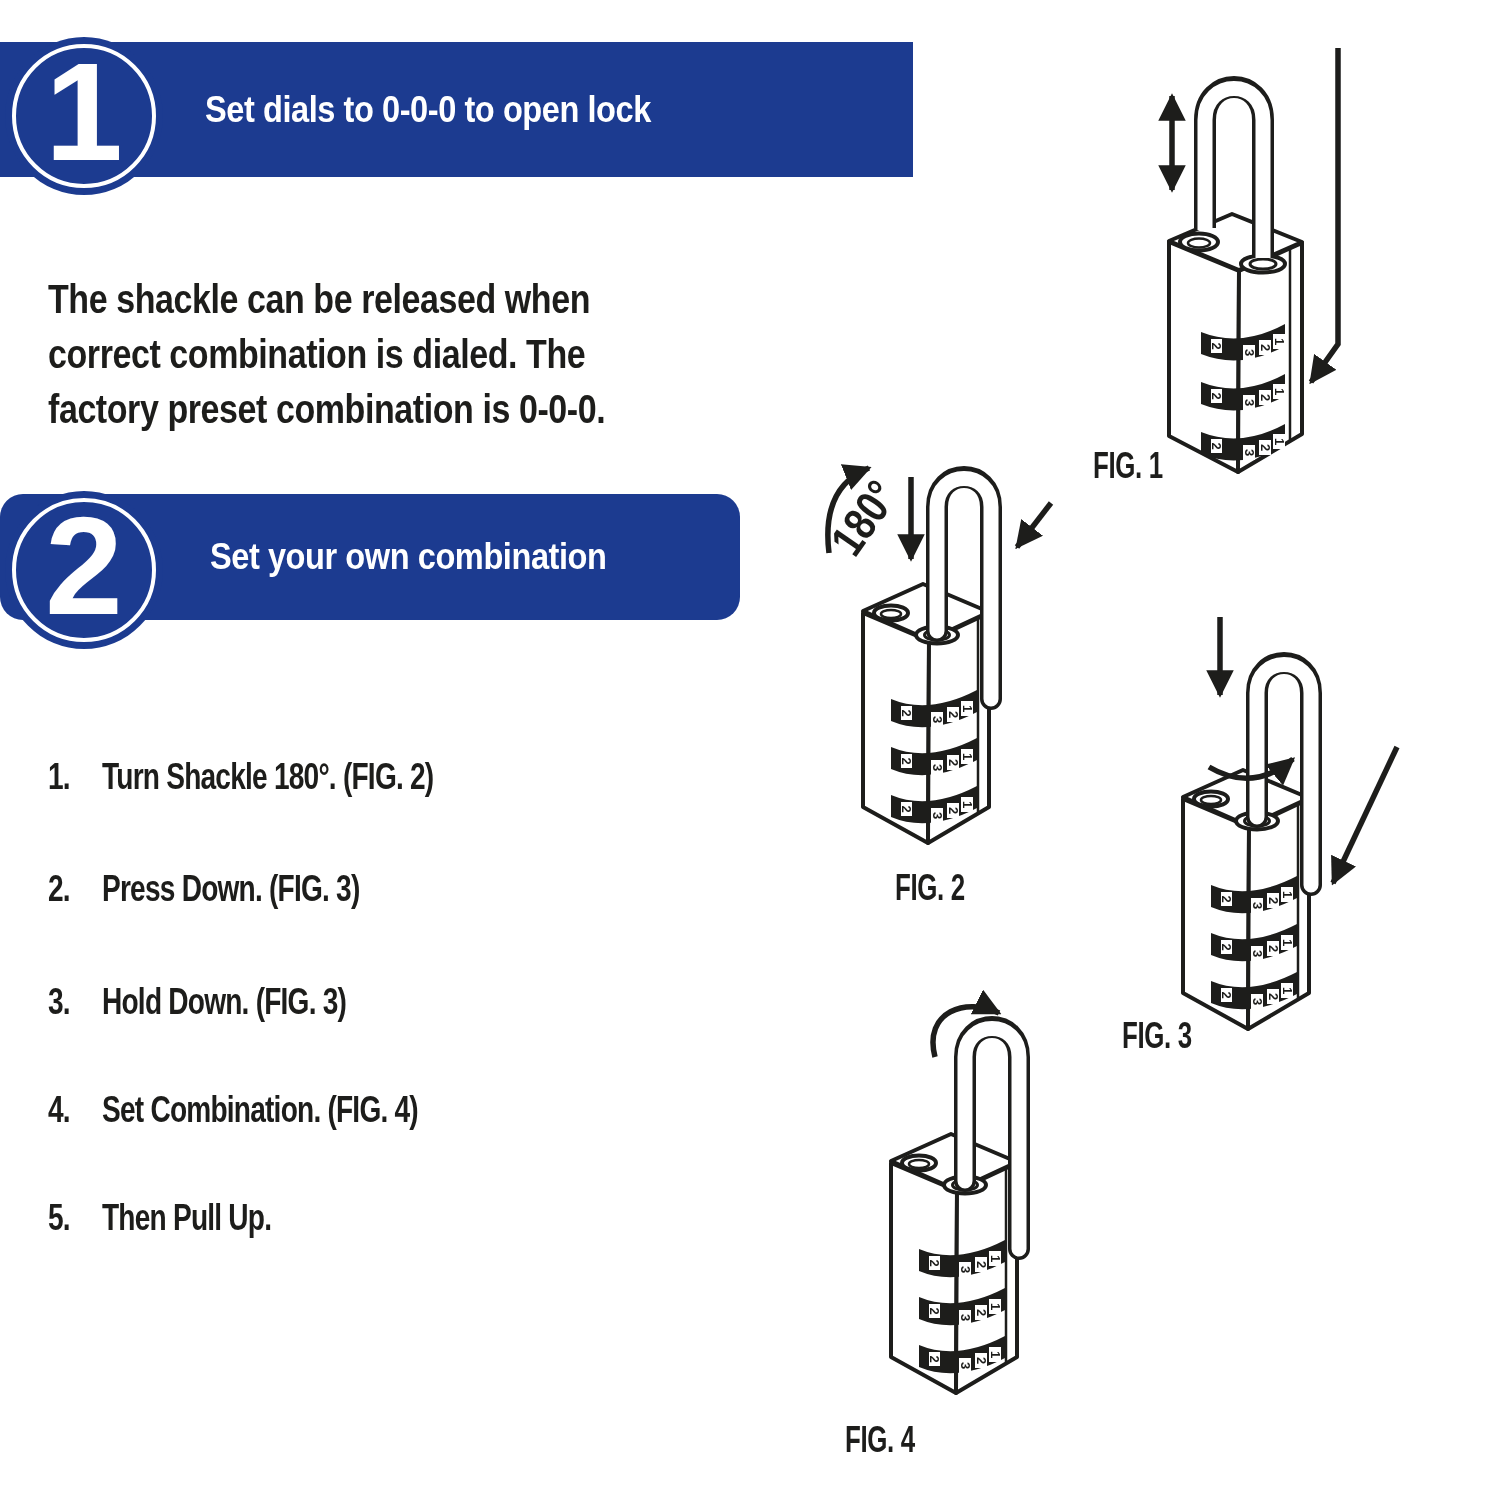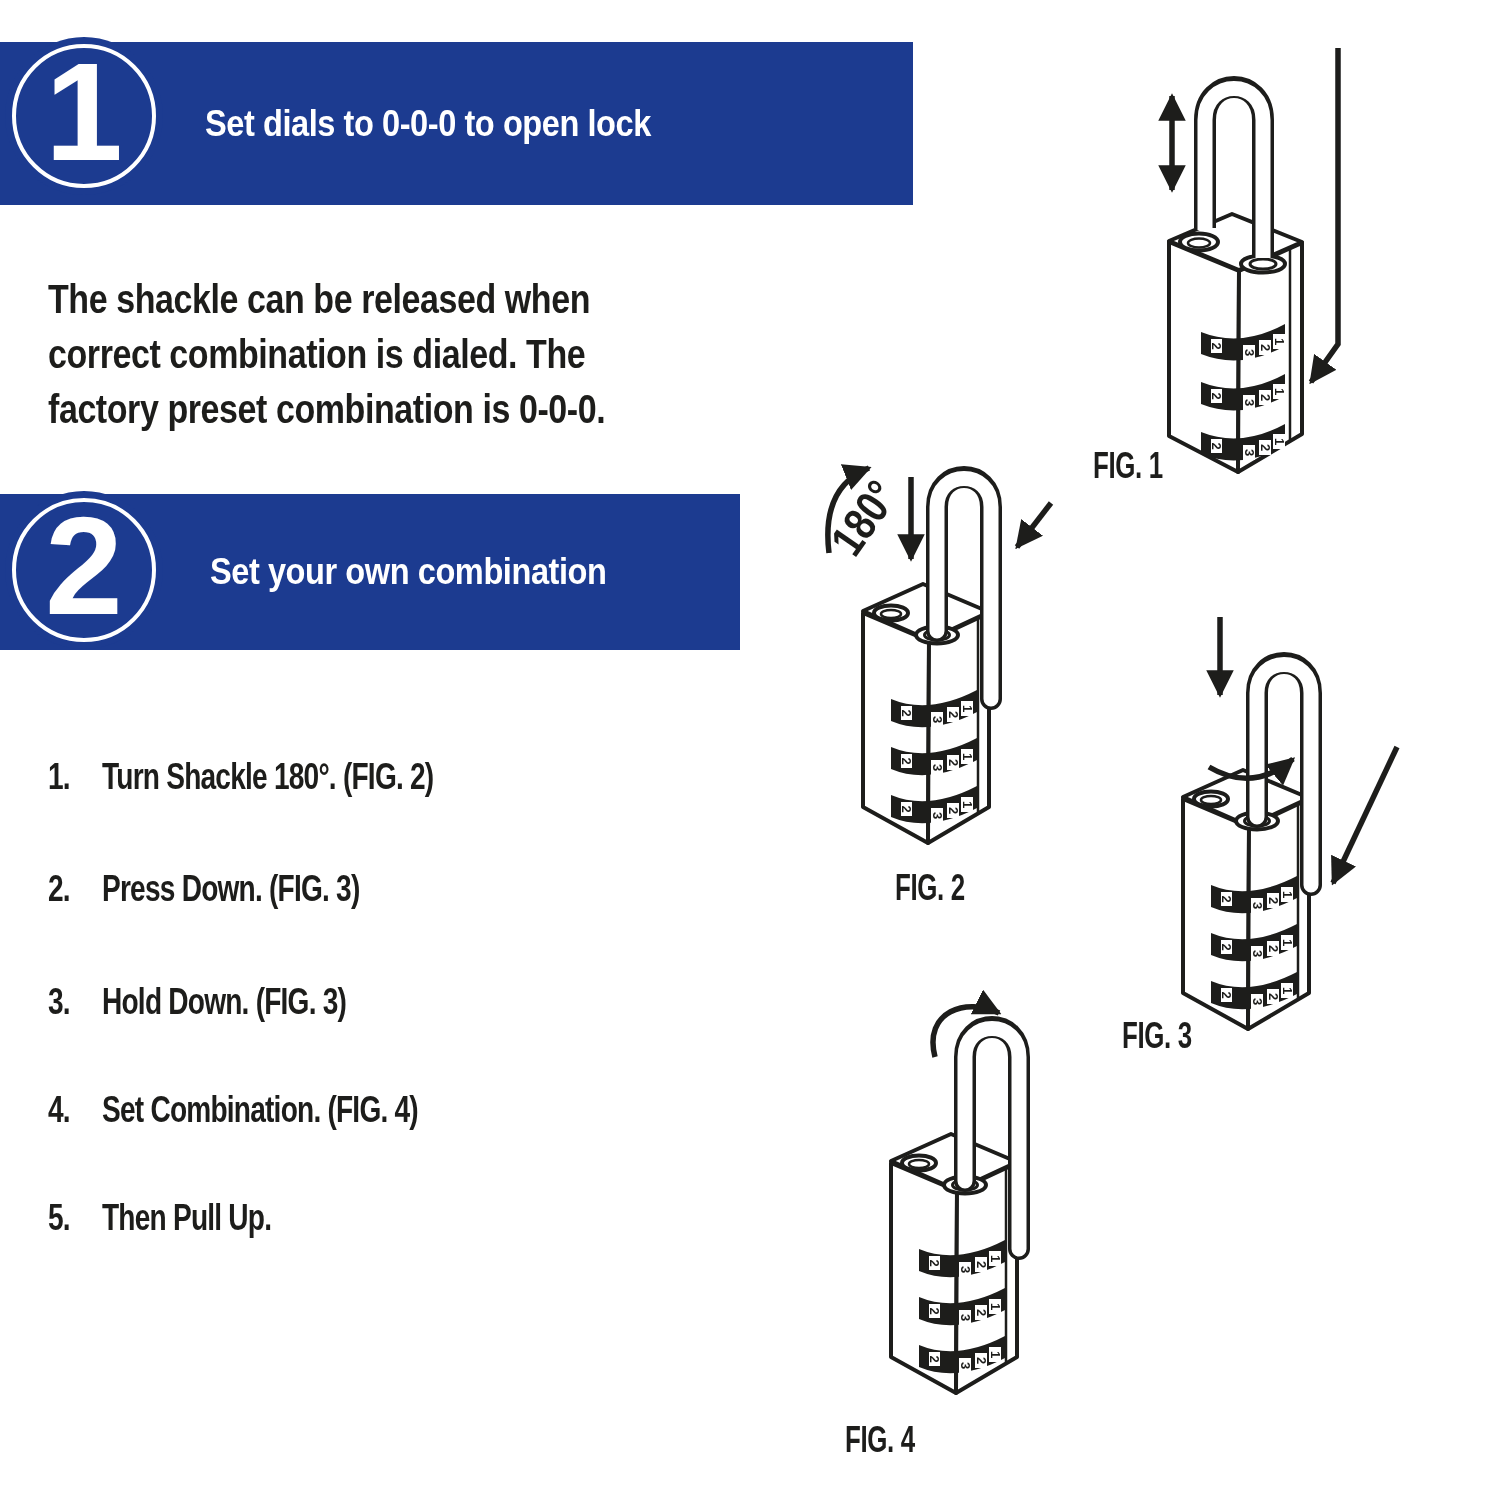--- a/index.html
+++ b/index.html
@@ -1,22 +1,22 @@
 <!DOCTYPE html>
 <html><head>
 <meta charset="utf-8">
 <style>
   html,body{margin:0;padding:0;background:#fff;}
   .page{position:relative;width:1500px;height:1500px;background:#fff;overflow:hidden;
         font-family:"Liberation Sans","DejaVu Sans",sans-serif;color:#1d1d1b;}
 
   
   .banner{position:absolute;left:0;background:#1c3b90;display:flex;align-items:center;box-sizing:border-box;}
-  .b1{top:42px;width:913px;height:163px;padding-left:205px;}
-  .b2{top:494px;width:740px;height:156px;padding-left:210px;}
+  .b1{top:42px;width:913px;height:135px;padding-left:205px;}
+  .b2{top:494px;width:740px;height:126px;padding-left:210px;border-radius:23px;}
   .btitle{color:#fff;font-size:37px;font-weight:bold;letter-spacing:-0.5px;
           transform:scaleX(.88);transform-origin:0 50%;white-space:nowrap;}
 
   
   .badge{position:absolute;width:158px;height:158px;border-radius:50%;background:#1c3b90;
          display:flex;align-items:center;justify-content:center;}
   .badge1{left:5px;top:37px;} .badge2{left:5px;top:491px;}
   .ring{position:absolute;inset:7px;border:4px solid #fff;border-radius:50%;}
   .bnum{position:relative;color:#fff;font-size:140px;font-weight:bold;line-height:1;margin-top:-8px;}
 

